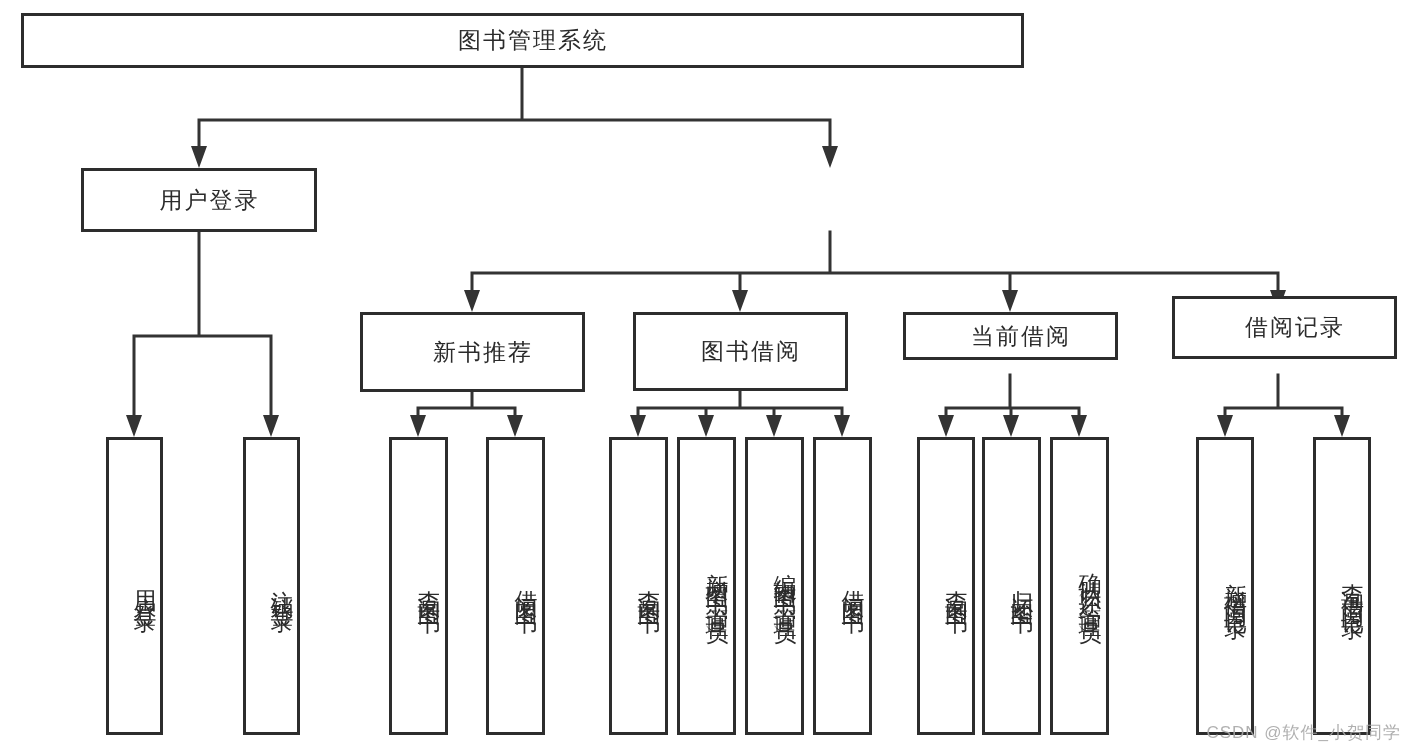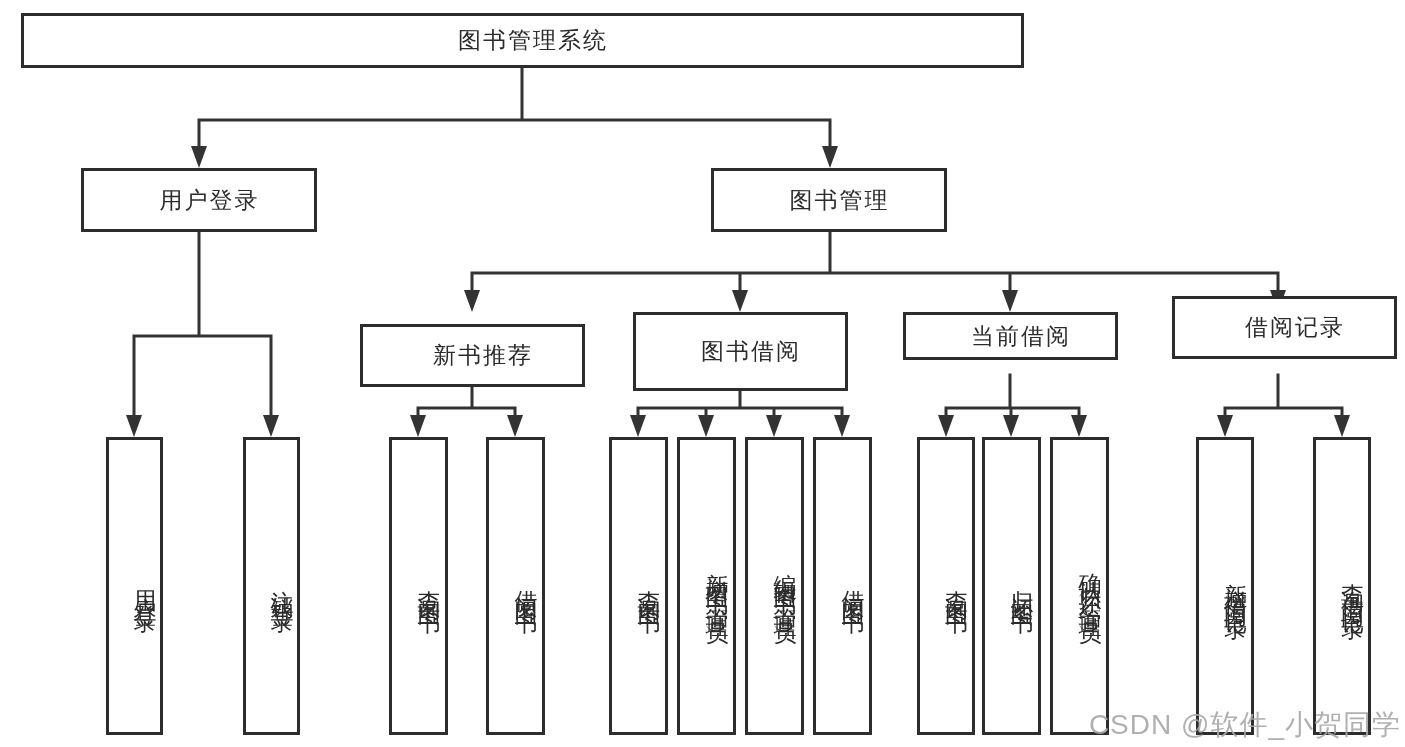--- a/index.html
+++ b/index.html
@@ -31,21 +31,21 @@
     text-orientation:mixed;
     font-size:23px;
     line-height:1;
     letter-spacing:7px;
     white-space:nowrap;
     color:#2b2b2b;
   }
   .watermark {
     position:absolute;
     right:4px; bottom:3px;
-    font-size:28px;
+    font-size:17px;
     letter-spacing:1px;
     color:#a8a8a8;
     opacity:0.9;
     z-index:5;
     white-space:nowrap;
   }
 </style>
 </head>
 <body>
 
@@ -74,25 +74,22 @@
          M1217 415 L1233 415 L1225 437 Z  M1334 415 L1350 415 L1342 437 Z"></path>
   </svg>
 
   <div class="node" style="left:21px;top:13px;width:1003px;height:55px">
     <span class="h-label">图书管理系统</span>
   </div>
 
   <div class="node" style="left:81px;top:168px;width:236px;height:64px">
     <span class="h-label">用户登录</span>
   </div>
-  <div class="node" style="left:711px;top:168px;width:236px;height:64px">
-    <span class="h-label">图书管理</span>
-  </div>
 
-  <div class="node" style="left:360px;top:324px;width:225px;height:63px">
+  <div class="node" style="left:360px;top:312px;width:225px;height:80px">
     <span class="h-label">新书推荐</span>
   </div>
   <div class="node" style="left:633px;top:312px;width:215px;height:79px">
     <span class="h-label">图书借阅</span>
   </div>
   <div class="node" style="left:903px;top:312px;width:215px;height:48px">
     <span class="h-label">当前借阅</span>
   </div>
   <div class="node" style="left:1172px;top:296px;width:225px;height:63px">
     <span class="h-label">借阅记录</span>

